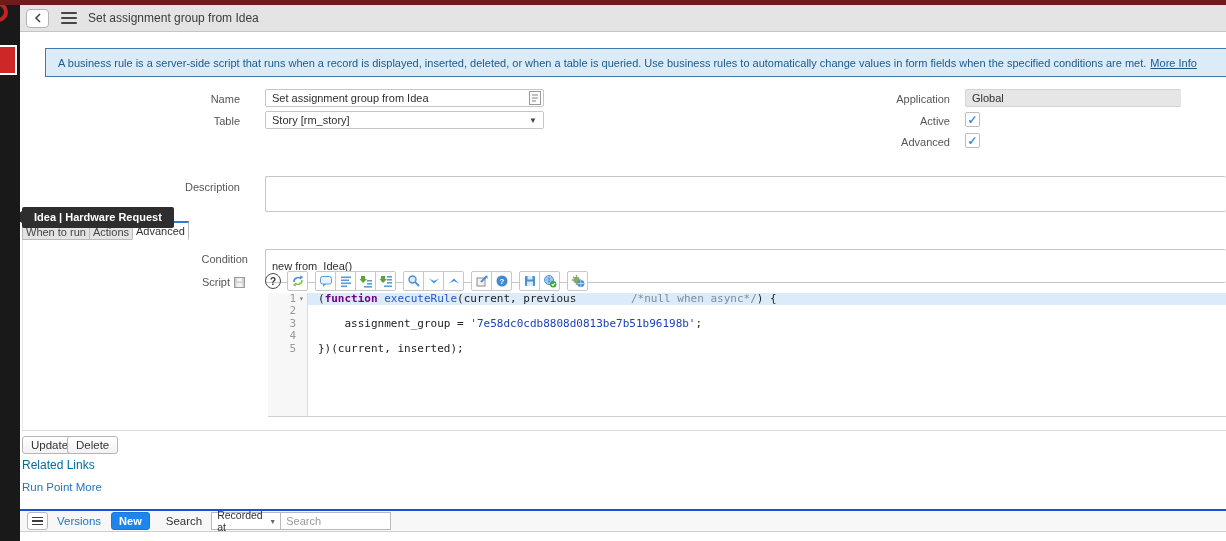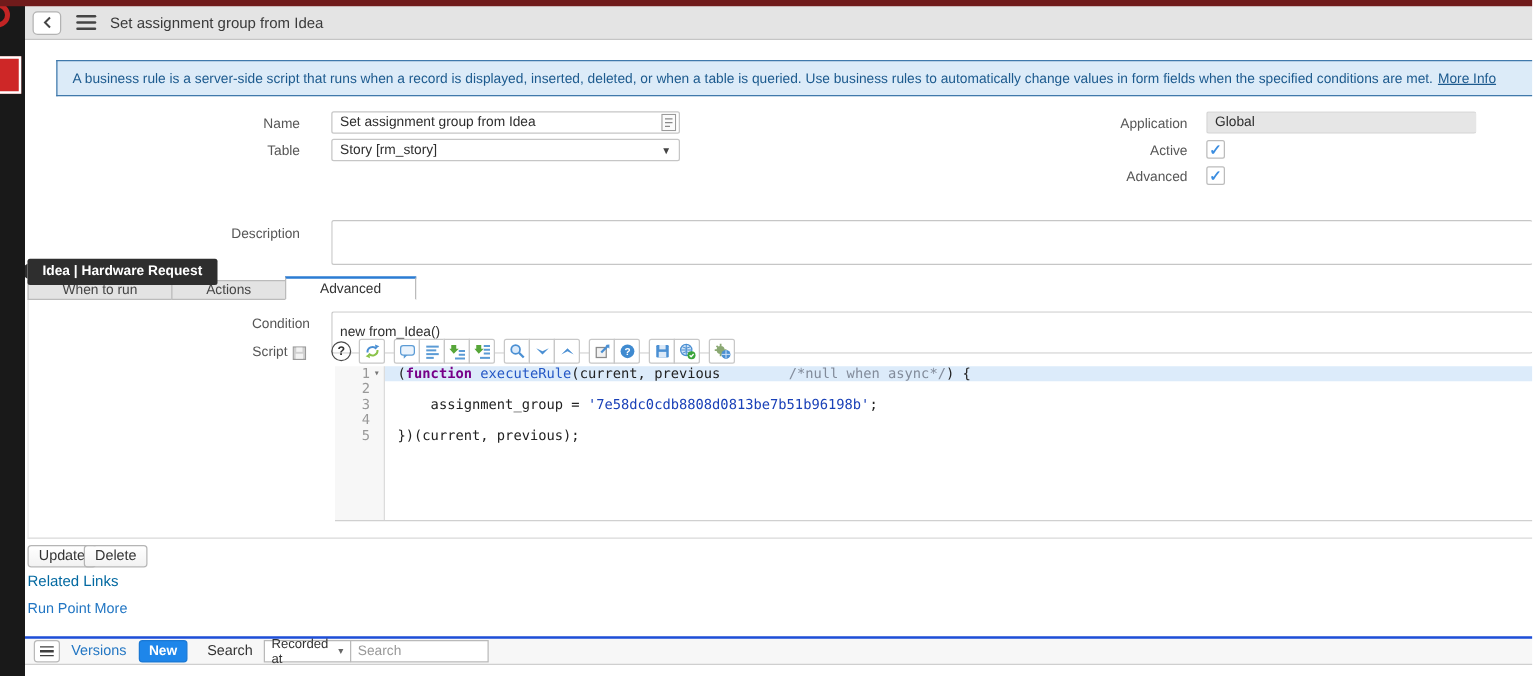--- a/index.html
+++ b/index.html
@@ -33,21 +33,21 @@
   .selectish { display:flex; align-items:center; background:#fff; border:1px solid #c6c6c6; border-radius:2px; font-size:11px; color:#2e2e2e; padding:0 6px; cursor:pointer; }
   .selectish .arrow { margin-left:auto; font-size:8px; color:#444; }
   .cb { width:15px; height:15px; background:#fff; border:1px solid #bcbcbc; border-radius:2px; display:flex; align-items:center; justify-content:center; color:#3b8de0; font-size:12px; font-weight:bold; cursor:pointer; }
 
   
   .tooltip { left:22px; top:207px; height:21px; line-height:21px; background:#2e2e2e; color:#fff; font-weight:bold; font-size:11px; padding:0 12px; border-radius:2px; z-index:20; }
   .tooltip:before { content:""; position:absolute; left:-9px; top:4px; border-top:6px solid transparent; border-bottom:6px solid transparent; border-right:9px solid #2e2e2e; }
 
   
   .tabs { left:22px; top:221px; display:flex; align-items:flex-end; z-index:6; }
-  .tab { height:16px; line-height:15px; padding:0 27px; background:#e3e3e3; border:1px solid #bbb; margin-right:-1px; font-size:11px; color:#454545; cursor:pointer; }
+  .tab { height:16px; line-height:15px; padding:0 3px; background:#e3e3e3; border:1px solid #bbb; margin-right:-1px; font-size:11px; color:#454545; cursor:pointer; }
   .tab.active { background:#fff; border-top:2px solid #2b7cd3; border-bottom:1px solid #fff; height:19px; line-height:16px; color:#333; }
   .panel { left:22px; top:239px; width:1204px; height:192px; border-left:1px solid #e8e8e8; border-bottom:1px solid #d9d9d9; }
 
   
   .help-circle { width:16px; height:16px; border:1.5px solid #4a4a4a; border-radius:50%; display:flex; align-items:center; justify-content:center; font-size:10px; font-weight:bold; color:#333; cursor:pointer; }
   .tb-group { display:flex; }
   .tb-btn { width:21px; height:20px; background:#fff; border:1px solid #c8c8c8; display:flex; align-items:center; justify-content:center; margin-left:-1px; cursor:pointer; }
   .tb-group .tb-btn:first-child { border-radius:2px 0 0 2px; margin-left:0; }
   .tb-group .tb-btn:last-child { border-radius:0 2px 2px 0; }
   .tb-group .tb-btn:only-child { border-radius:2px; }
@@ -309,21 +309,21 @@
         <div class="gut-row">
           <span class="num">5</span>
           <span class="fold"></span>
         </div>
       </div>
     <div class="code">
         <div class="cm-line hl"><span class="tok-pl">(</span><span class="tok-kw">function</span><span class="tok-pl"> </span><span class="tok-fn">executeRule</span><span class="tok-pl">(current, previous </span><span class="tok-cm">/*null when async*/</span><span class="tok-pl">) {</span></div>
         <div class="cm-line"></div>
         <div class="cm-line"><span class="tok-pl">    assignment_group = </span><span class="tok-str">'7e58dc0cdb8808d0813be7b51b96198b'</span><span class="tok-pl">;</span></div>
         <div class="cm-line"></div>
-        <div class="cm-line"><span class="tok-pl">})(current, previous);</span></div>
+        <div class="cm-line"><span class="tok-pl">})(current, inserted);</span></div>
       </div>
   </div>
 
   <button class="abs btn" style="left:22px;top:436px;">Update</button>
   <button class="abs btn" style="left:67px;top:436px;">Delete</button>
 
   <div class="abs h-related">Related Links</div>
   <a class="abs link" style="left:22px;top:481px;">Run Point More</a>
 
   <div class="abs footer">

